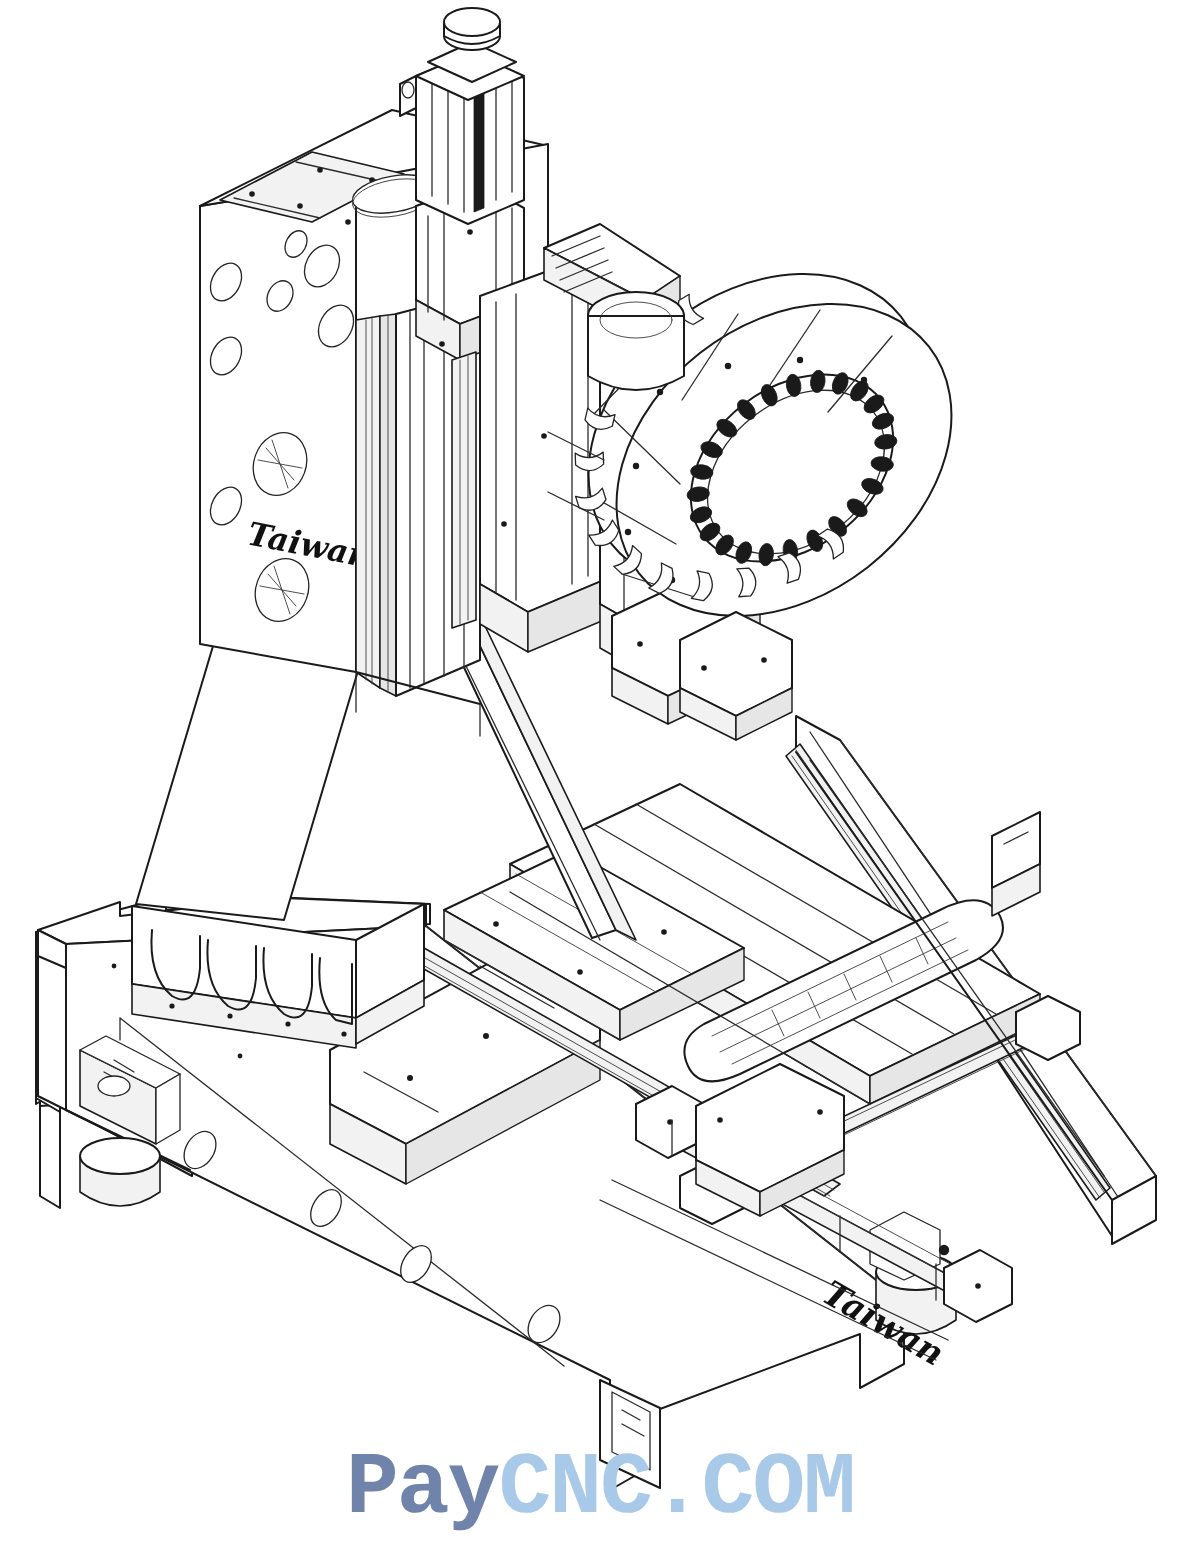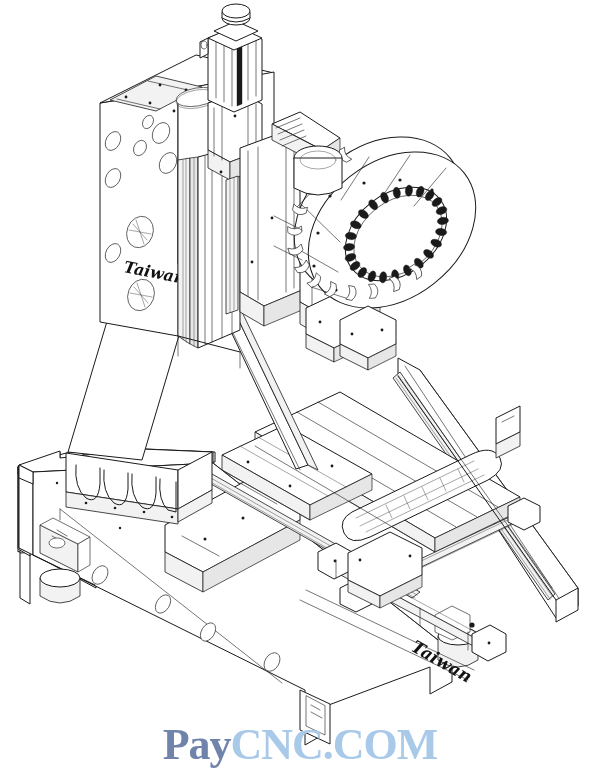--- a/index.html
+++ b/index.html
@@ -77,21 +77,21 @@
   }
   .dot {
     fill: #1a1a1a;
   }
   #watermark {
     position: absolute;
     left: 0;
     right: 0;
     bottom: 8px;
     text-align: center;
-    font-family: Liberation Serif, serif;
+    font-family: Liberation Mono, monospace;
     font-size: 44px;
     font-weight: bold;
     letter-spacing: -1px;
     line-height: 1;
     white-space: nowrap;
     user-select: none;
   }
   #watermark .wm-a { color: #6f83ab; }
   #watermark .wm-b { color: #a9c9e9; }
   .badge-text {

